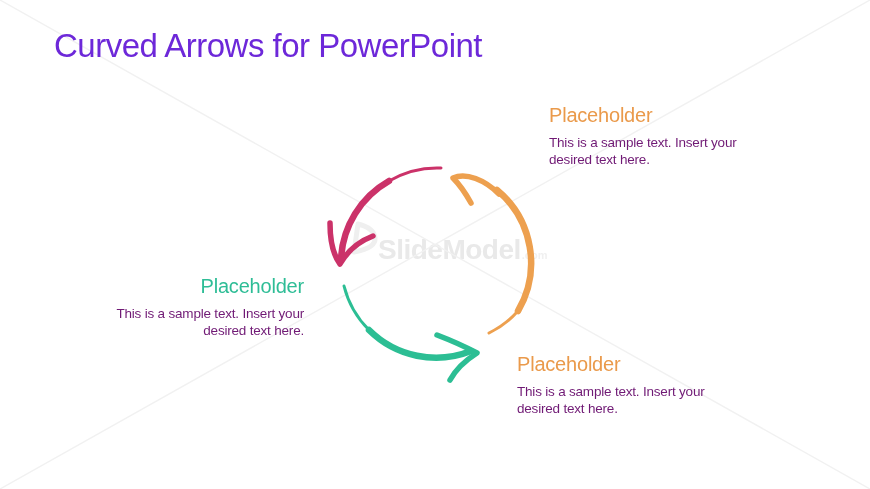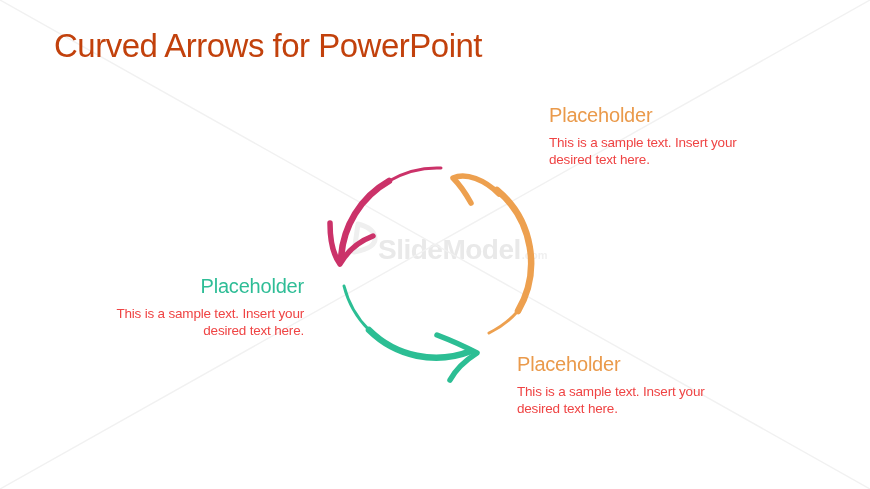--- a/index.html
+++ b/index.html
@@ -58,21 +58,21 @@
     font-size: 20px;
     font-weight: normal;
     letter-spacing: -0.2px;
     line-height: 24px;
     margin: 0 0 7px 0;
     white-space: nowrap;
   }
   .ph-body {
     font-size: 13.5px;
     letter-spacing: -0.2px;
-    color: #ef4444;
+    color: #701a75;
     line-height: 17px;
   }
   .ph-body div { white-space: nowrap; }
   .block-top-right  { left: 549px; top: 103px; }
   .block-left       { left: 64px;  top: 274px; }
   .block-bottom-right { left: 517px; top: 352px; }
 </style>
 </head>
 <body>
 
@@ -105,21 +105,21 @@
       <path d="M 437,335 C 450,340 464,346 477,353 C 466,360 456,369 450,380" stroke-width="5.5" stroke="#2CBE94"></path>
     </g>
 
     <g fill="none" stroke-linecap="round" stroke-linejoin="round">
       <path d="M 489,333 A 95,95 0 0 0 518,311" stroke-width="3" stroke="#EDA04F"></path>
       <path d="M 518,311 A 95,95 0 0 0 497,190" stroke-width="6.5" stroke="#EDA04F"></path>
       <path d="M 499,194 C 485,180 466,172 453,178 C 459,184 466,194 471,203" stroke-width="5.5" stroke="#EDA04F"></path>
     </g>
   </svg>
 
-  <div class="slide-title" style="color: #c2410c;">Curved Arrows for PowerPoint</div>
+  <div class="slide-title" style="color: #6d28d9;">Curved Arrows for PowerPoint</div>
 
   <div class="ph-block block-top-right">
     <div class="ph-heading" style="color: rgb(234, 154, 75);">Placeholder</div>
     <div class="ph-body">
       <div>This is a sample text. Insert your</div>
       <div>desired text here.</div>
     </div>
   </div>
 
   <div class="ph-block align-right block-left">

